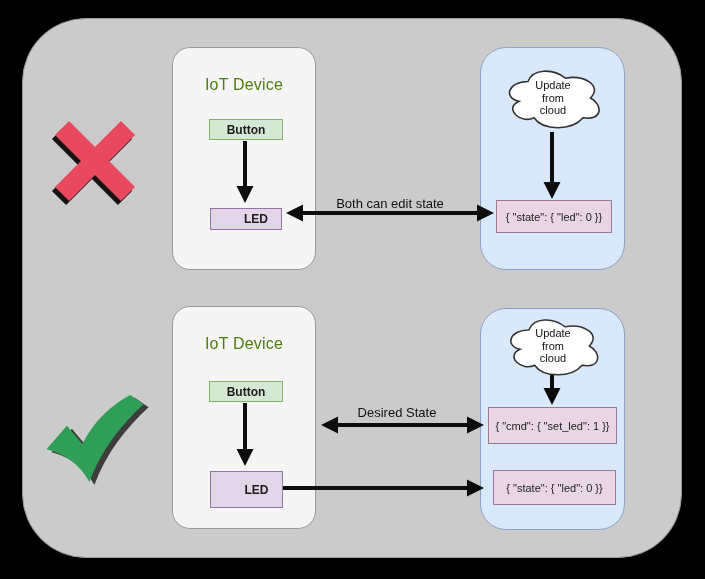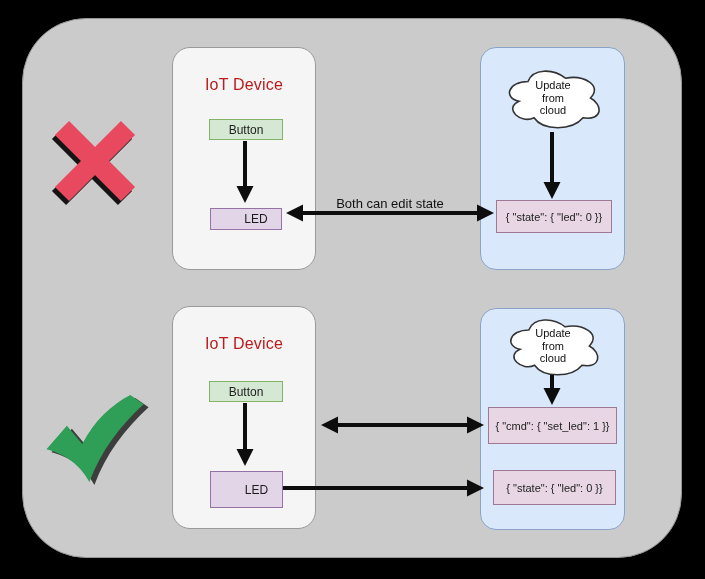--- a/index.html
+++ b/index.html
@@ -13,26 +13,26 @@
     --arrow-color:#0d0d0d;
   }
   html,body{margin:0;padding:0;background:#000;}
   body{font-family:"Liberation Sans","DejaVu Sans",sans-serif;}
   .canvas{position:relative;width:705px;height:579px;background:var(--canvas-bg);overflow:hidden;}
   .panel{position:absolute;left:22px;top:18px;width:660px;height:540px;border-radius:64px;
          background:var(--panel-bg);border:1px solid var(--panel-border);box-sizing:border-box;}
   .device-box{position:absolute;width:144px;height:223px;border-radius:18px;
          background:var(--device-fill);border:1px solid var(--device-border);box-sizing:border-box;}
   .device-title{position:absolute;left:0;top:28px;width:100%;text-align:center;
-         font-size:16px;color:#b91c1c;letter-spacing:.2px;}
+         font-size:16px;color:#4d7c0f;letter-spacing:.2px;}
   .node{position:absolute;display:flex;align-items:center;justify-content:center;
-         font-size:12px;color:#1c1c1c;box-sizing:border-box;}
+         font-size:12px;color:#1c1c1c;box-sizing:border-box;font-weight:bold;}
   .button-node{background:var(--button-fill);border:1px solid var(--button-border);}
   .led-node{background:var(--led-fill);border:1px solid var(--led-border);padding-left:20px;}
-  .cloud-panel{position:absolute;width:145px;border-radius:16px;
+  .cloud-panel{position:absolute;width:145px;border-radius:26px;
          background:var(--cloud-panel-fill);border:1px solid var(--cloud-panel-border);box-sizing:border-box;}
   .cloud-wrap{position:absolute;}
   .cloud-wrap svg{position:absolute;left:0;top:0;}
   .cloud-label{position:absolute;left:0;top:0;width:100%;height:100%;display:flex;
          align-items:center;justify-content:center;text-align:center;font-size:11px;
          line-height:1.18;color:#111;white-space:pre-line;}
   .json-box{position:absolute;display:flex;align-items:center;justify-content:center;
          background:var(--json-fill);border:1px solid var(--json-border);
          font-size:11px;color:#222;box-sizing:border-box;white-space:nowrap;}
   .arrow-label{position:absolute;text-align:center;font-size:13px;color:#111;}
@@ -108,20 +108,21 @@
 cloud</div>
     </div>
     <div class="json-box" style="left:7px;top:98px;width:129px;height:37px;">
       <span>{ "cmd": { "set_led": 1 }}</span>
     </div>
     <div class="json-box" style="left:12px;top:161px;width:123px;height:35px;">
       <span>{ "state": { "led": 0 }}</span>
     </div>
   </div>
 
+  <div class="arrow-label" style="left:317px;top:405px;width:160px;">Desired State</div>
 
   <svg class="overlay">
 
     <g>
       <line x1="245" y1="141" x2="245" y2="188"></line>
       <polygon points="245,203 236.5,186 253.5,186"></polygon>
     </g>
 
     <g>
       <line x1="552" y1="132" x2="552" y2="184"></line>

